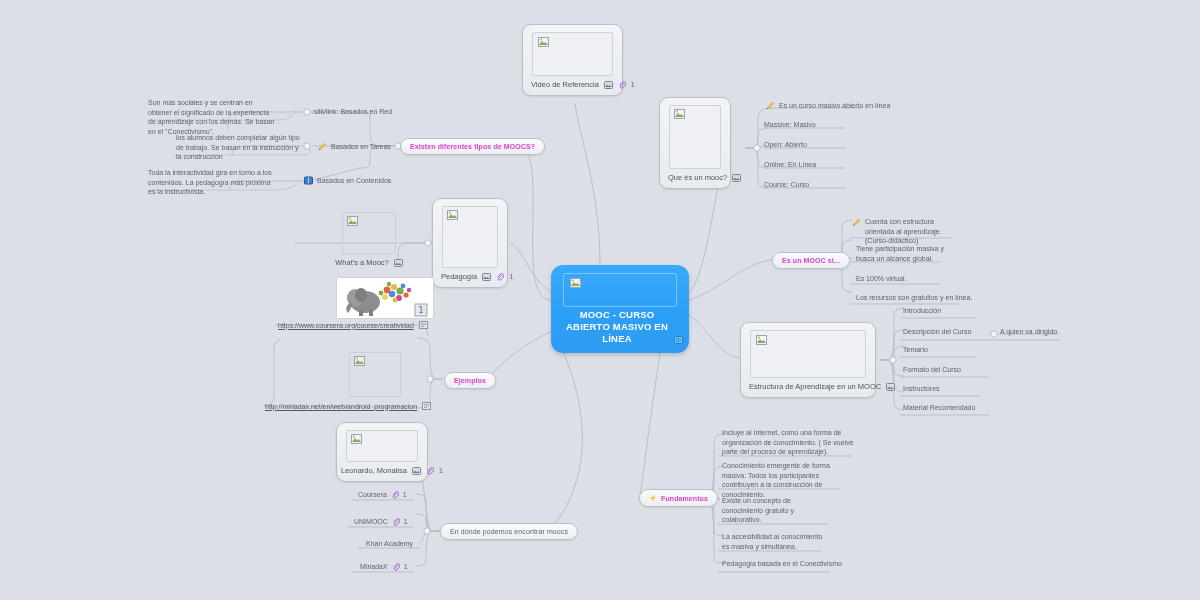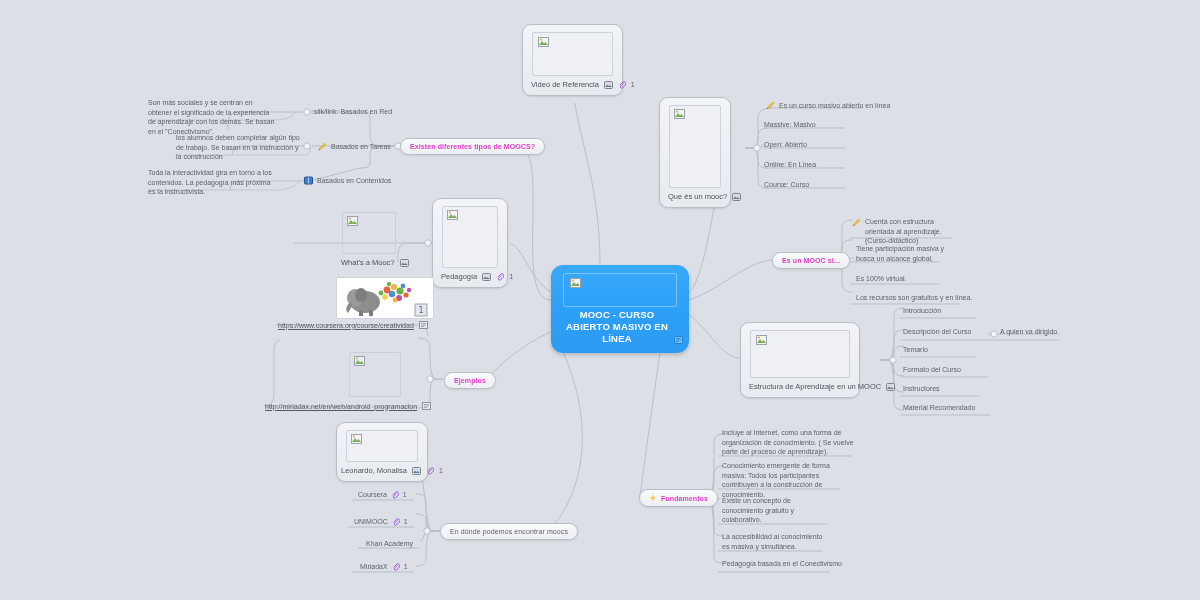--- a/index.html
+++ b/index.html
@@ -339,21 +339,21 @@
   <div class="abs card plain" style="left:333px;top:205px;width:72px;height:68px;">
     <div class="ph">
       <span class="ic" style="position:absolute;left:4px;top:3px;">
         <svg width="11" height="10" viewBox="0 0 11 10">
             <rect x="0.5" y="0.5" width="10" height="9" fill="#eceff3" stroke="#9aa3ae"></rect>
             <path d="M1 8 L4 4 L6 6.5 L7.5 5 L10 8 Z" fill="#7fae55"></path>
             <circle cx="3" cy="2.6" r="1" fill="#e8a33d"></circle>
           </svg>
       </span>
     </div>
-    <div class="cap" style="justify-content:space-between;">
+    <div class="cap" style="justify-content:center;">
       <span>What's a Mooc?</span>
       <span class="ic">
         <svg width="9" height="8" viewBox="0 0 9 8">
             <rect x="0.5" y="0.5" width="8" height="7" rx="1" fill="#d9dde3" stroke="#7c848f"></rect>
             <path d="M1.2 6 L3 3.6 L4.4 5.2 L5.6 4 L7.8 6 Z" fill="#6f7a86"></path>
           </svg>
       </span>
     </div>
   </div>
 
@@ -414,21 +414,21 @@
           <rect x="0.5" y="0.5" width="8" height="7" fill="#e3e7ee" stroke="#8b939e"></rect>
           <path d="M2 2.5h5M2 4h5M2 5.5h3" stroke="#8b939e" stroke-width=".7"></path>
         </svg>
     </span>
   </div>
 
   <div class="abs pill" style="left:444px;top:372px;">
     <span>Ejemplos</span>
   </div>
 
-  <div class="abs card" style="left:659px;top:97px;width:72px;height:111px;">
+  <div class="abs card" style="left:659px;top:97px;width:72px;height:92px;">
     <div class="ph">
       <span class="ic" style="position:absolute;left:4px;top:3px;">
         <svg width="11" height="10" viewBox="0 0 11 10">
             <rect x="0.5" y="0.5" width="10" height="9" fill="#f2f4f7" stroke="#9aa3ae"></rect>
             <path d="M1 8 L4 4 L6 6.5 L7.5 5 L10 8 Z" fill="#7fae55"></path>
             <circle cx="3" cy="2.6" r="1" fill="#e8a33d"></circle>
           </svg>
       </span>
     </div>
     <div class="cap">
@@ -480,21 +480,21 @@
   <div class="abs leaf wrap" style="left:856px;top:244px;width:92px;">
     <span>Tiene participación masiva y busca un alcance global.</span>
   </div>
   <div class="abs leaf" style="left:856px;top:274px;">
     <span>Es 100% virtual.</span>
   </div>
   <div class="abs leaf" style="left:856px;top:293px;">
     <span>Los recursos son gratuitos y en línea.</span>
   </div>
 
-  <div class="abs card" style="left:740px;top:322px;width:120px;height:76px;">
+  <div class="abs card" style="left:740px;top:322px;width:136px;height:76px;">
     <div class="ph">
       <span class="ic" style="position:absolute;left:5px;top:4px;">
         <svg width="11" height="10" viewBox="0 0 11 10">
             <rect x="0.5" y="0.5" width="10" height="9" fill="#f2f4f7" stroke="#9aa3ae"></rect>
             <path d="M1 8 L4 4 L6 6.5 L7.5 5 L10 8 Z" fill="#7fae55"></path>
             <circle cx="3" cy="2.6" r="1" fill="#e8a33d"></circle>
           </svg>
       </span>
     </div>
     <div class="cap">

